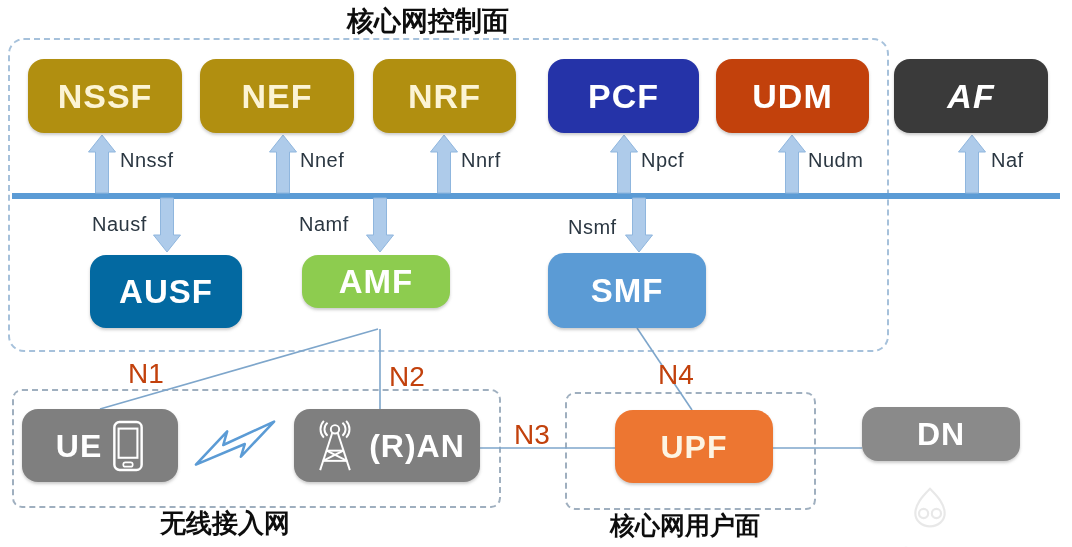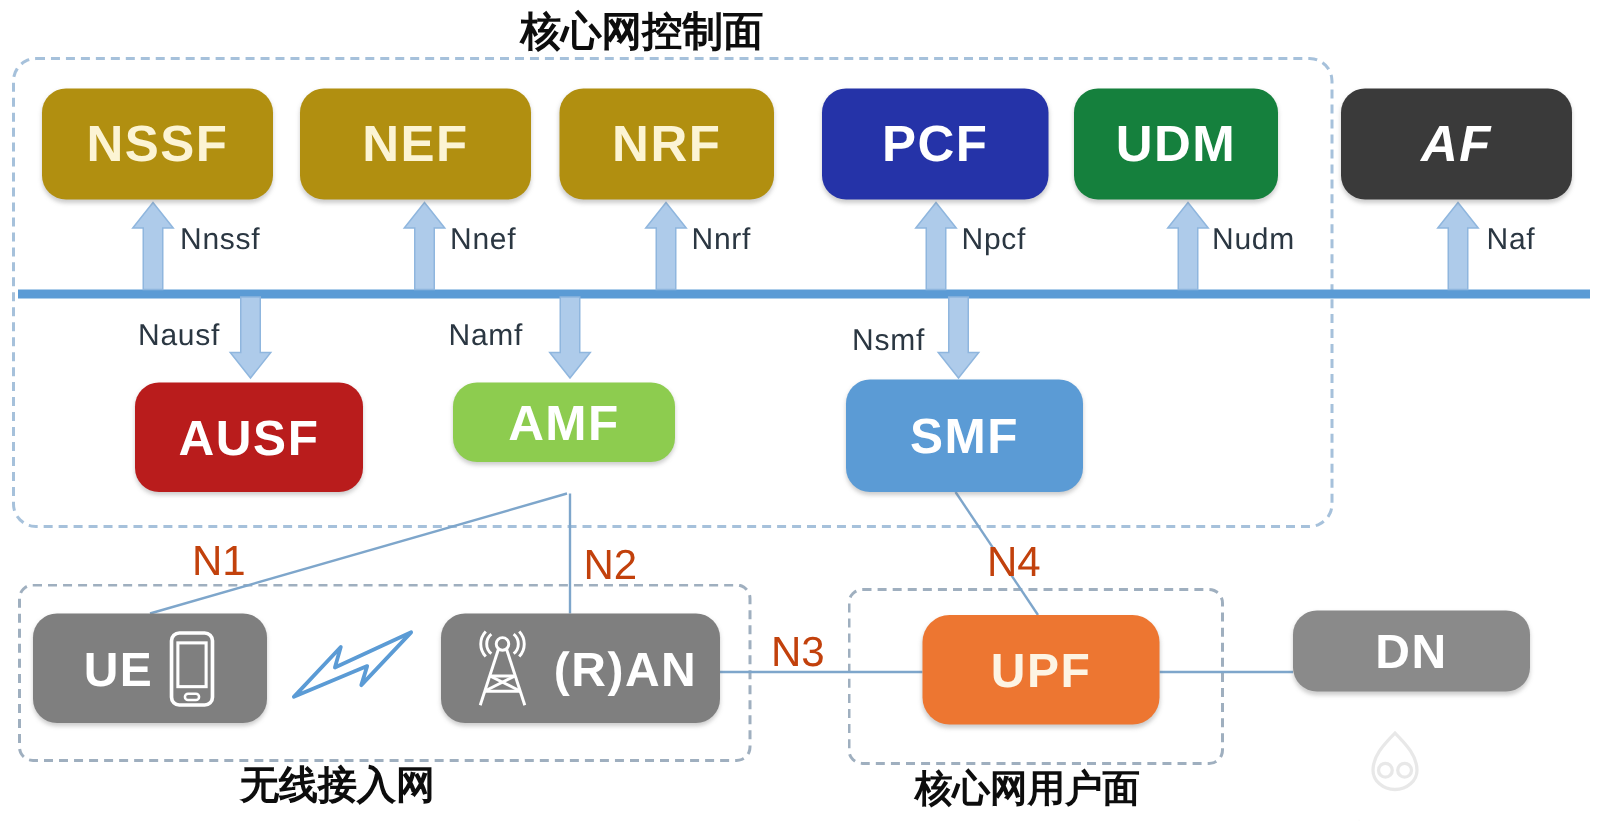--- a/index.html
+++ b/index.html
@@ -76,34 +76,34 @@
   </div>
   <div class="node top cream" style="left: 200px; top: 59px; width: 154px; height: 74px; background: rgb(177, 143, 16);">
     <span class="lbl">NEF</span>
   </div>
   <div class="node top cream" style="left: 373px; top: 59px; width: 143px; height: 74px; background: rgb(177, 143, 16);">
     <span class="lbl">NRF</span>
   </div>
   <div class="node top" style="left: 548px; top: 59px; width: 151px; height: 74px; background: rgb(37, 51, 168); text-align: right;">
     <span class="lbl">PCF</span>
   </div>
-  <div class="node top" style="left: 716px; top: 59px; width: 136px; height: 74px; background: #15803d;">
+  <div class="node top" style="left: 716px; top: 59px; width: 153px; height: 74px; background: #c2410c;">
     <span class="lbl">UDM</span>
   </div>
   <div class="node top" style="left: 894px; top: 59px; width: 154px; height: 74px; background: rgb(58, 58, 58); font-style: italic;">
     <span class="lbl">AF</span>
   </div>
 
-  <div class="node mid" style="left: 90px; top: 255px; width: 152px; height: 73px; background: #b91c1c;">
+  <div class="node mid" style="left: 90px; top: 255px; width: 152px; height: 73px; background: #0369a1;">
     <span class="lbl">AUSF</span>
   </div>
   <div class="node mid" style="left: 302px; top: 255px; width: 148px; height: 53px; background: rgb(141, 204, 79);">
     <span class="lbl">AMF</span>
   </div>
-  <div class="node mid" style="left: 564px; top: 253px; width: 158px; height: 75px; background: rgb(91, 155, 213);">
+  <div class="node mid" style="left: 548px; top: 253px; width: 158px; height: 75px; background: rgb(91, 155, 213);">
     <span class="lbl">SMF</span>
   </div>
 
   <div class="node bot" style="left: 22px; top: 409px; width: 156px; height: 73px; background: rgb(127, 127, 127);">
     <span class="lbl">UE</span>
     <svg width="32" height="54" viewBox="0 0 34 56" fill="none" stroke="#ffffff">
       <rect x="2.5" y="2.5" width="29" height="51" rx="5.5" stroke-width="2.6"></rect>
       <rect x="7" y="9.5" width="20" height="31" stroke-width="2.2"></rect>
       <rect x="12" y="45.5" width="10" height="4.5" rx="2.2" stroke-width="1.8"></rect>
     </svg>

